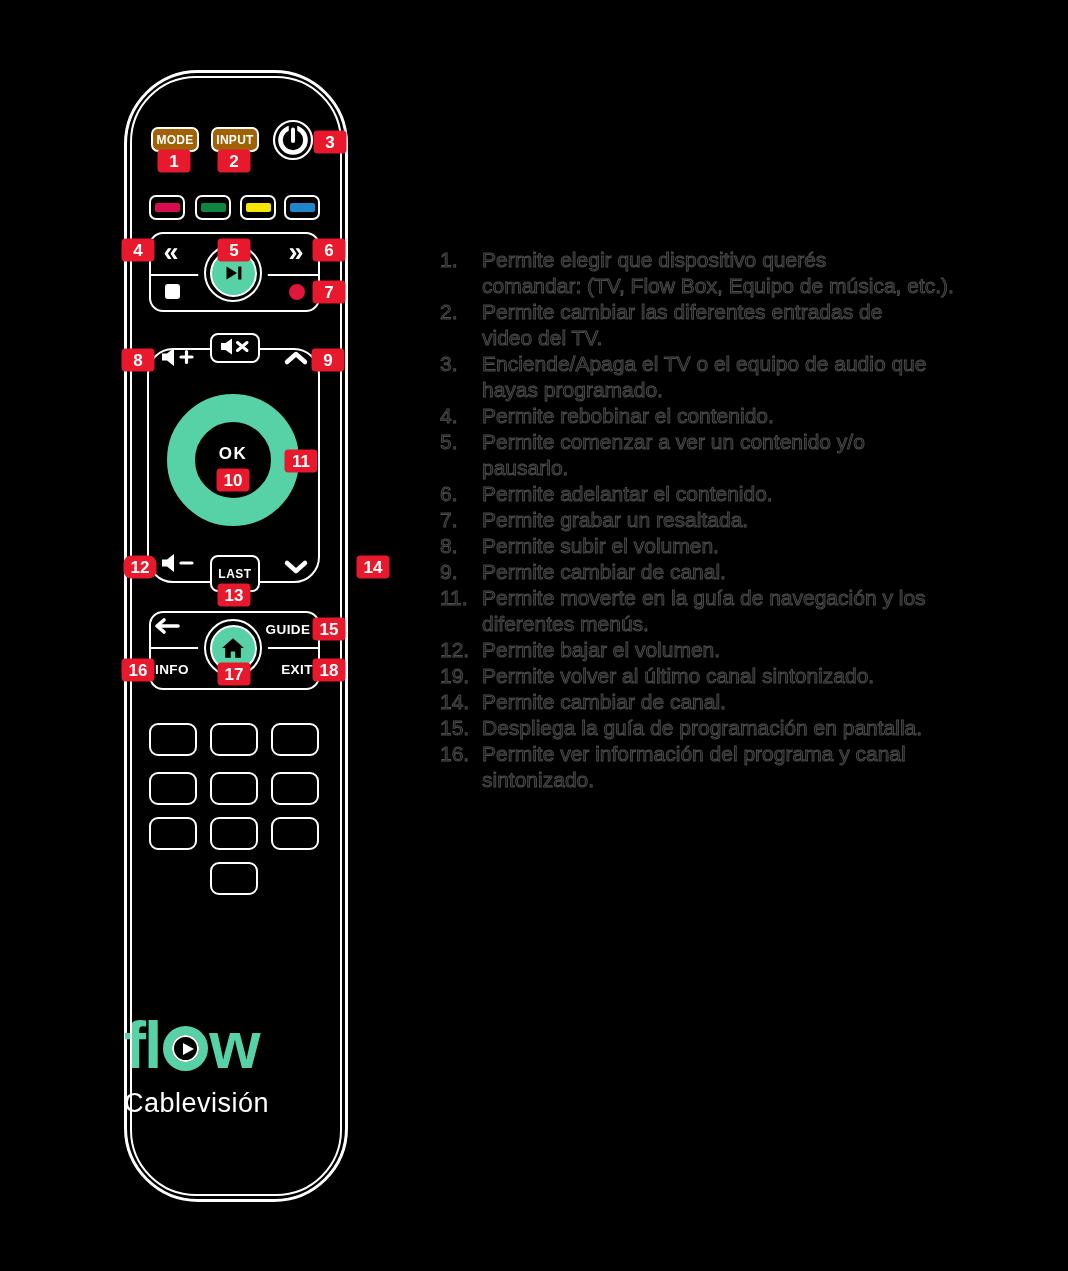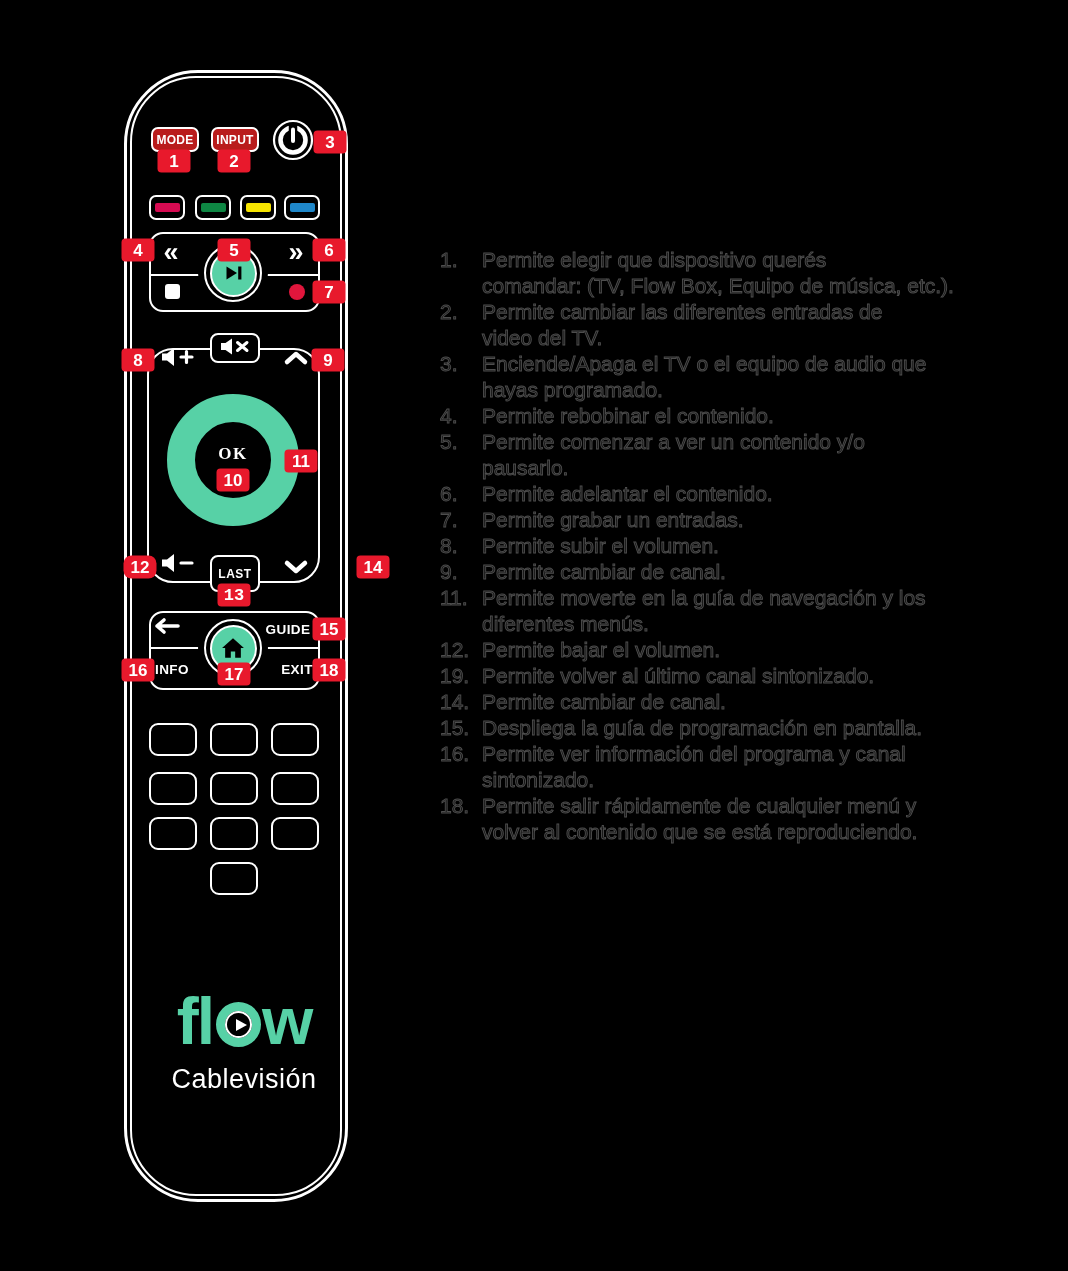--- a/index.html
+++ b/index.html
@@ -18,21 +18,21 @@
     font-family:"Liberation Sans", sans-serif;
   }
   .stage{position:absolute;inset:0;}
 
   
   .remote{position:absolute;left:124px;top:70px;width:224px;height:1132px;}
   .remote::before{content:"";position:absolute;inset:0;border:3.5px solid #fff;border-radius:74px;pointer-events:none;}
   .remote::after{content:"";position:absolute;inset:6px;border:2px solid #fff;border-radius:66px;pointer-events:none;}
   .remote > *{position:absolute;}
 
-  .key{border:2.5px solid #fff;border-radius:7px;background:#b91c1c;color:#fff;
+  .key{border:2.5px solid #fff;border-radius:7px;background:#a16207;color:#fff;
        display:flex;align-items:center;justify-content:center;
        font-weight:700;font-family:"Liberation Sans",sans-serif;}
   .mode-btn{left:27px;top:57px;width:48px;height:25px;font-size:12px;letter-spacing:.3px;}
   .input-btn{left:87px;top:57px;width:48px;height:25px;font-size:12px;letter-spacing:.3px;}
   .power-btn{left:148px;top:49px;width:42px;height:42px;background:none;border:none;}
 
   .ckey{width:36px;height:25px;top:125px;border:2px solid #fff;border-radius:7px;
         display:flex;align-items:center;justify-content:center;background:#000;}
   .ckey i{display:block;width:25px;height:9.5px;border-radius:2px;}
   .ck1{left:25px;}  .ck1 i{background:var(--pink);}
@@ -67,21 +67,21 @@
 
   .ico{z-index:5;}
   .dpad{left:43px;top:324px;width:132px;height:132px;border:28px solid var(--teal);border-radius:50%;background:#000;z-index:3;}
   .ok-label{left:109px;top:384px;color:#fff;font-size:17px;font-weight:700;letter-spacing:1.5px;z-index:6;}
 
   .nav-label{color:#fff;font-weight:700;font-size:13.5px;letter-spacing:.4px;z-index:5;}
 
   .numkey{width:48px;height:33px;border:2px solid #fff;border-radius:9px;background:#000;}
 
   
-  .brand{left:0;right:0;top:924px;display:flex;flex-direction:column;align-items:center;padding-left:16px;}
+  .brand{left:0;right:0;top:948px;display:flex;flex-direction:column;align-items:flex-start;}
   .logo{display:flex;align-items:flex-end;color:var(--teal);font-weight:700;font-size:66px;
         letter-spacing:-2px;line-height:.82;}
   .logo-o{position:relative;display:inline-block;width:45px;height:45px;border:9px solid var(--teal);
           border-radius:50%;background:#000;margin:0 1px 1px 3px;}
   .logo-o .wring{position:absolute;inset:0;border:2px solid #fff;border-radius:50%;}
   .logo-o .ptri{position:absolute;left:11px;top:7.5px;width:0;height:0;
           border-left:11px solid #fff;border-top:6.5px solid transparent;border-bottom:6.5px solid transparent;}
   .subtitle{color:#fff;font-size:27px;font-weight:400;letter-spacing:.5px;margin-top:16px;}
 
   
@@ -167,21 +167,21 @@
     </button>
     <span class="ico center-abs" style="left:172px;top:290px;">
       <span>
         <svg width="26" height="16" viewBox="0 0 26 16">
             <path d="M4 12 L13 4 L22 12" stroke="#fff" stroke-width="4.5" fill="none" stroke-linecap="round" stroke-linejoin="round"></path>
           </svg>
       </span>
     </span>
 
     <div class="dpad"></div>
-    <span class="center-abs ok-label" style="position:absolute;font-family:Liberation Serif, serif;">OK</span>
+    <span class="center-abs ok-label" style="position:absolute;">OK</span>
 
     <span class="ico center-abs" style="left:53px;top:495px;">
       <span>
         <svg width="34" height="20" viewBox="0 0 34 20">
           <path d="M2 6.5 H7 L14 1 V19 L7 13.5 H2 Z" fill="#fff"></path>
           <path d="M21 10 H32" stroke="#fff" stroke-width="3.2" stroke-linecap="round"></path>
         </svg>
       </span>
     </span>
     <button class="mini-rect last-btn">LAST</button>
@@ -241,21 +241,21 @@
     <span class="co" style="left:206px;top:72px;">3</span>
     <span class="co" style="left:14px;top:180px;">4</span>
     <span class="co" style="left:110px;top:180px;">5</span>
     <span class="co" style="left:205px;top:180px;">6</span>
     <span class="co" style="left:205px;top:222px;">7</span>
     <span class="co" style="left:14px;top:290px;">8</span>
     <span class="co" style="left:204px;top:290px;">9</span>
     <span class="co" style="left:109px;top:410px;">10</span>
     <span class="co" style="left:177px;top:391px;">11</span>
     <span class="co" style="left:16px;top:497px;border-radius:8px;">12</span>
-    <span class="co" style="left:110px;top:525px;font-family:Liberation Mono, monospace;">13</span>
+    <span class="co" style="left:110px;top:525px;">13</span>
     <span class="co" style="left:205px;top:497px;margin-left:44px;">14</span>
     <span class="co" style="left:205px;top:559px;">15</span>
     <span class="co" style="left:14px;top:600px;">16</span>
     <span class="co" style="left:110px;top:604px;">17</span>
     <span class="co" style="left:205px;top:600px;">18</span>
   </div>
 
   <ol class="instructions">
     <li>
         <span class="num outl">1.</span>
@@ -280,21 +280,21 @@
         <span class="num outl">5.</span>
         <span class="txt outl">Permite comenzar a ver un contenido y/o
 pausarlo.</span>
       </li>
     <li>
         <span class="num outl">6.</span>
         <span class="txt outl">Permite adelantar el contenido.</span>
       </li>
     <li>
         <span class="num outl">7.</span>
-        <span class="txt outl">Permite grabar un entradas.</span>
+        <span class="txt outl">Permite grabar un resaltada.</span>
       </li>
     <li>
         <span class="num outl">8.</span>
         <span class="txt outl">Permite subir el volumen.</span>
       </li>
     <li>
         <span class="num outl">9.</span>
         <span class="txt outl">Permite cambiar de canal.</span>
       </li>
     <li>
@@ -316,19 +316,14 @@
       </li>
     <li>
         <span class="num outl">15.</span>
         <span class="txt outl">Despliega la guía de programación en pantalla.</span>
       </li>
     <li>
         <span class="num outl">16.</span>
         <span class="txt outl">Permite ver información del programa y canal
 sintonizado.</span>
       </li>
-    <li>
-        <span class="num outl">18.</span>
-        <span class="txt outl">Permite salir rápidamente de cualquier menú y
-volver al contenido que se está reproduciendo.</span>
-      </li>
   </ol>
 </div>
 
 </body></html>

